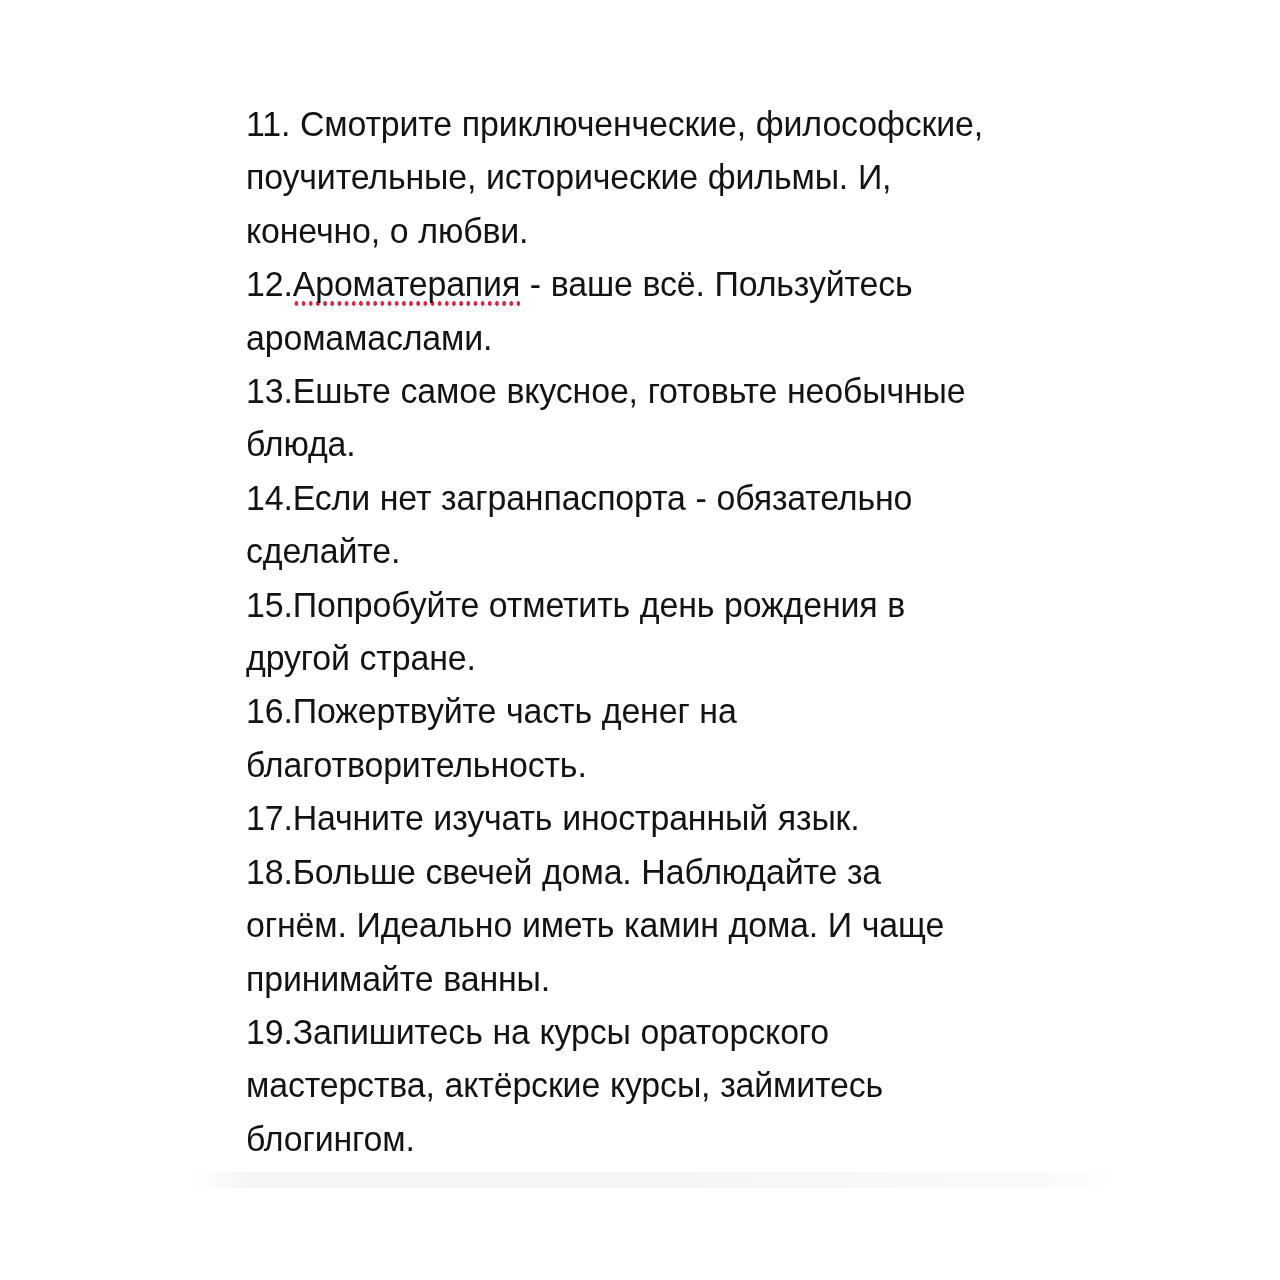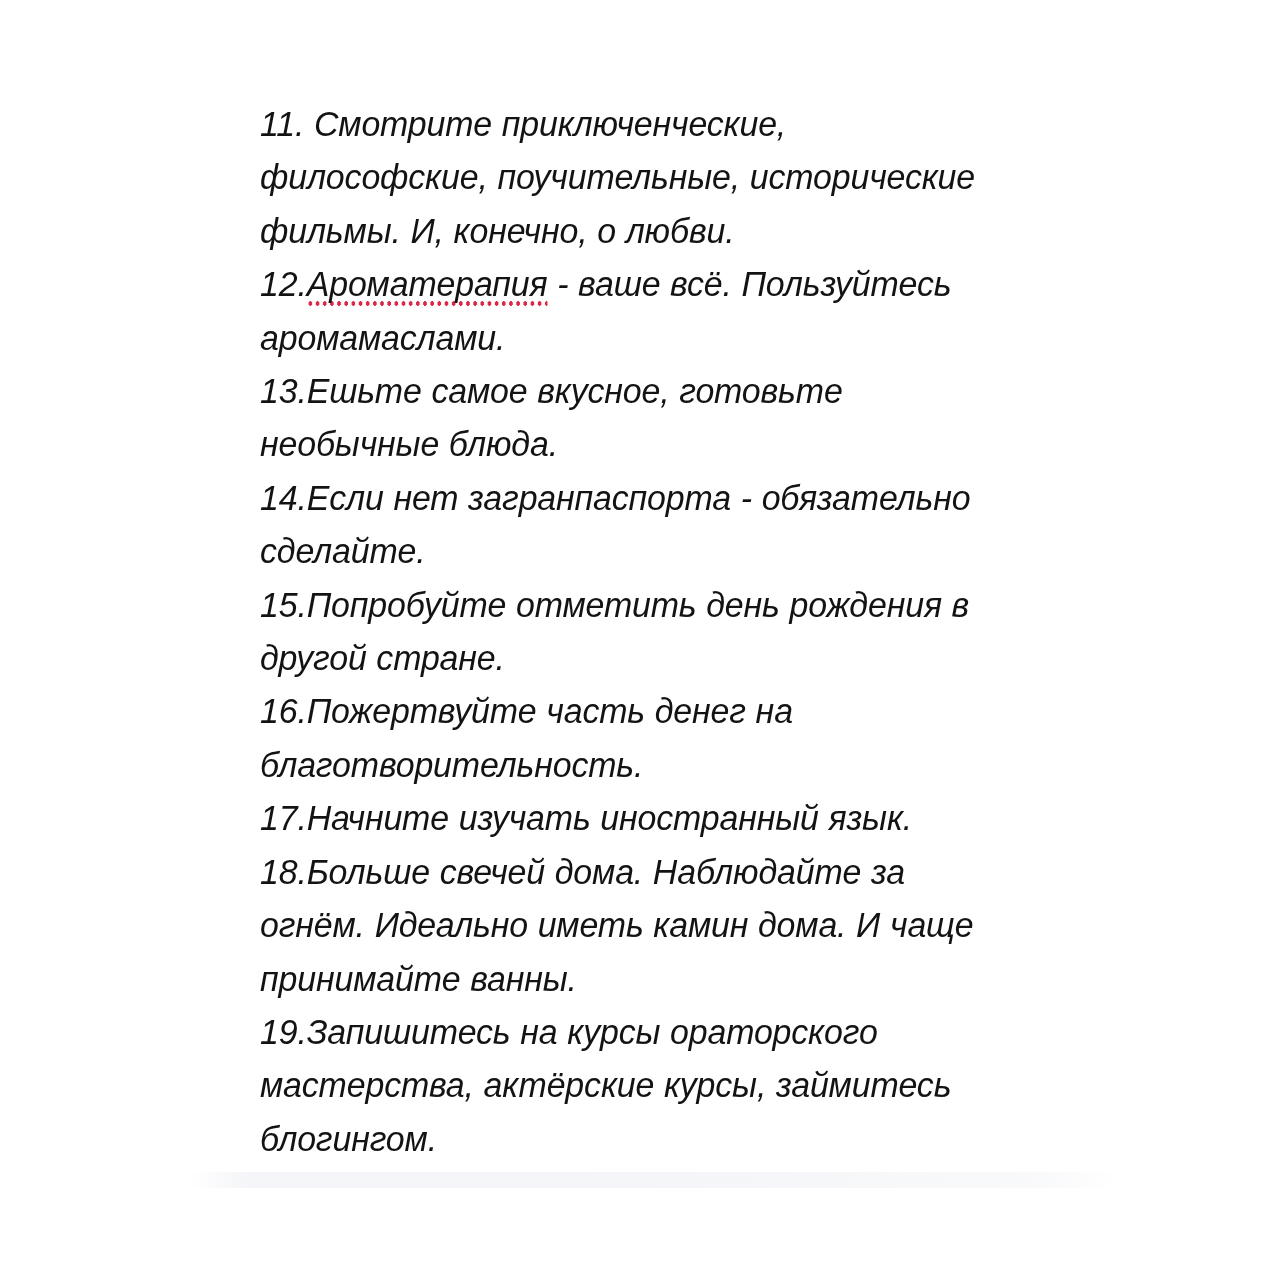--- a/index.html
+++ b/index.html
@@ -21,24 +21,23 @@
     position: absolute;
     left: 0;
     top: 0;
     width: 1280px;
     height: 1280px;
     background: #ffffff;
   }
 
   .text-block {
     position: absolute;
-    left: 260px;
+    left: 246px;
     top: 98px;
     width: 772px;
-    font-style: italic;
   }
 
   .list-item {
     color: #131313;
     font-size: 35.5px;
     line-height: 53.4px;
     font-weight: 400;
     letter-spacing: -0.15px;
     word-spacing: 0.5px;
     text-align: left;

